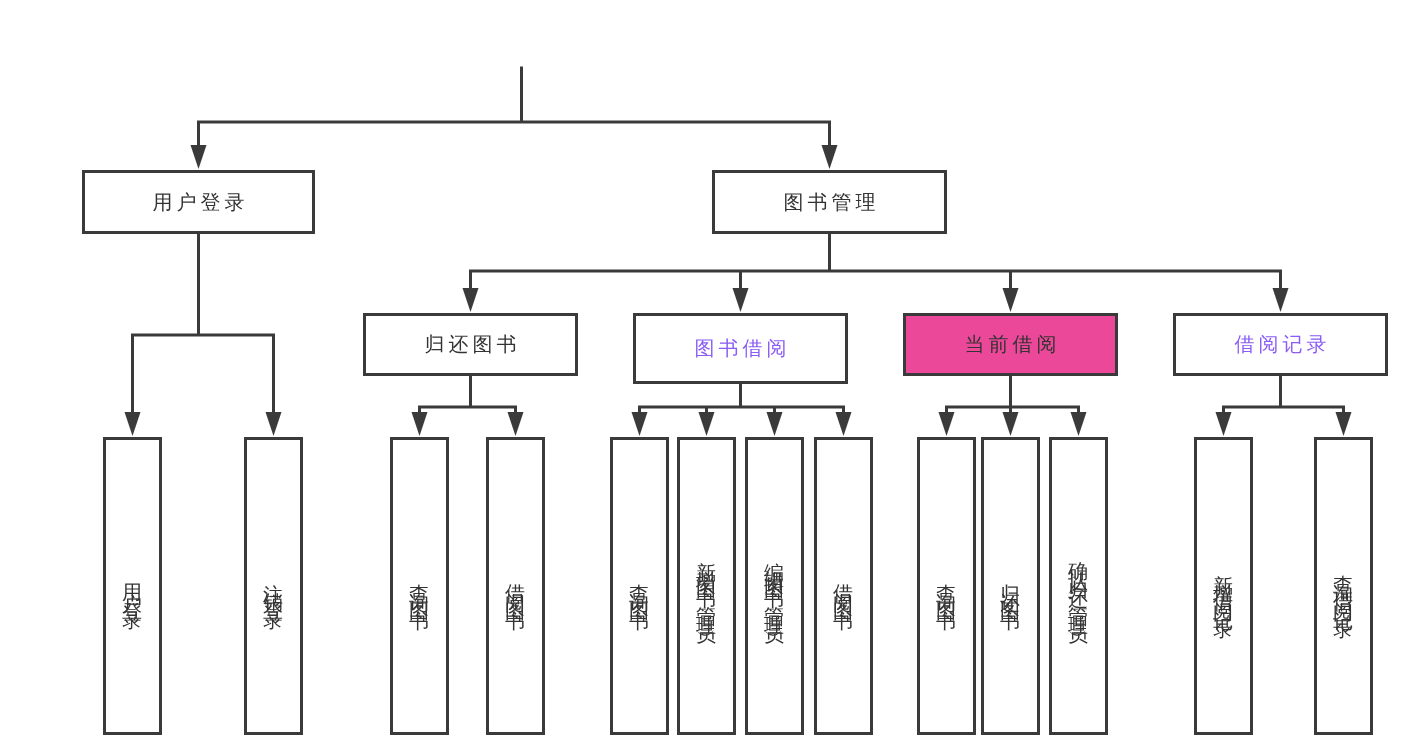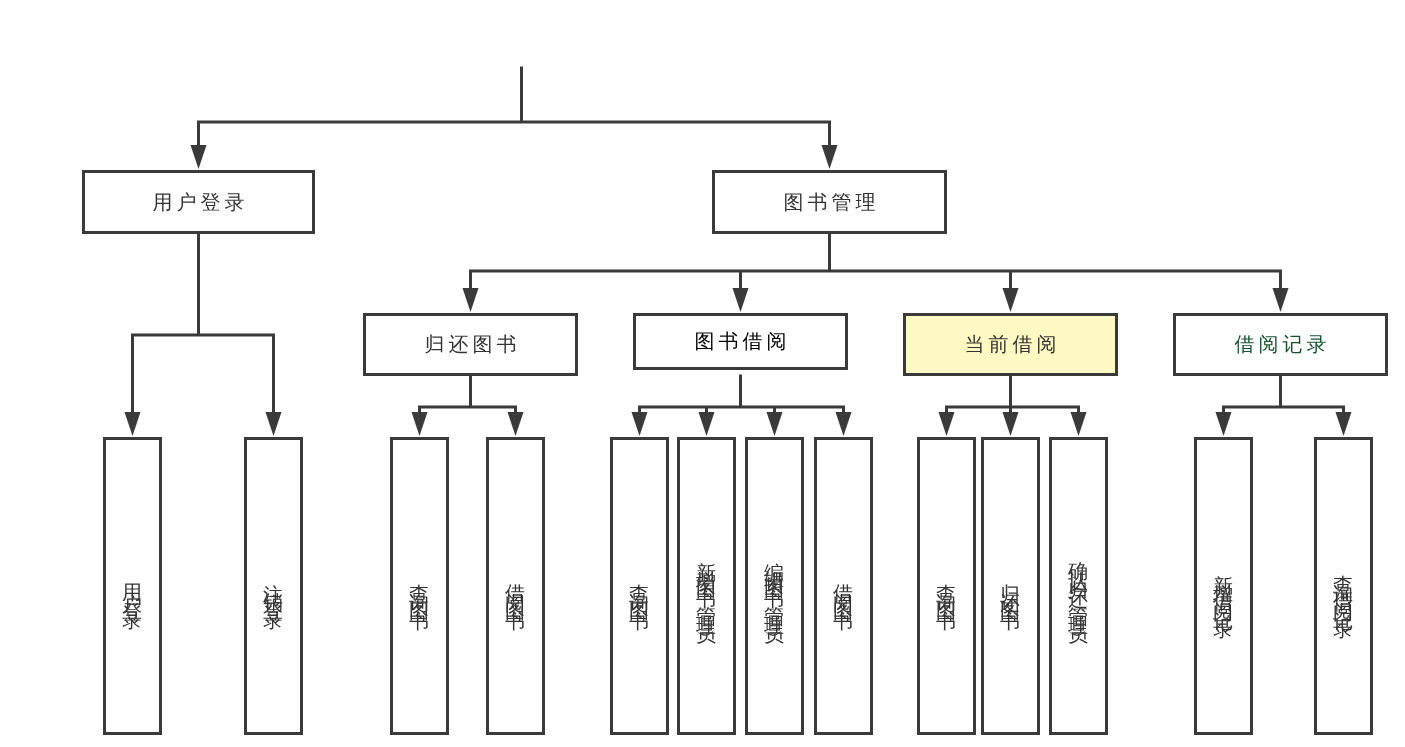--- a/index.html
+++ b/index.html
@@ -87,23 +87,23 @@
         <polygon points="1215.5,412 1231.5,412 1223.5,436"></polygon>
         <polygon points="1335.5,412 1351.5,412 1343.5,436"></polygon>
       </g>
   </svg>
 
 
   <div class="node hbox" style="left: 82px; top: 170px; width: 233px; height: 64px; border-color: rgb(58, 58, 58); background: rgb(255, 255, 255); color: rgb(51, 51, 51);">用户登录</div>
   <div class="node hbox" style="left: 712px; top: 170px; width: 235px; height: 64px; border-color: rgb(58, 58, 58); background: rgb(255, 255, 255); color: rgb(51, 51, 51);">图书管理</div>
 
   <div class="node hbox" style="left: 363px; top: 313px; width: 215px; height: 63px; border-color: rgb(58, 58, 58); background: rgb(255, 255, 255); color: rgb(51, 51, 51);">归还图书</div>
-  <div class="node hbox" style="left: 633px; top: 313px; width: 215px; height: 57px; border-color: rgb(58, 58, 58); background: rgb(255, 255, 255); color: #000000;">图书借阅</div>
-  <div class="node hbox" style="left: 903px; top: 313px; width: 215px; height: 63px; border-color: rgb(58, 58, 58); background: #fef9c3; color: rgb(51, 51, 51);">当前借阅</div>
-  <div class="node hbox" style="left: 1173px; top: 313px; width: 215px; height: 63px; border-color: rgb(58, 58, 58); background: rgb(255, 255, 255); color: #14532d;">借阅记录</div>
+  <div class="node hbox" style="left: 633px; top: 313px; width: 215px; height: 71px; border-color: rgb(58, 58, 58); background: rgb(255, 255, 255); color: #8b5cf6;">图书借阅</div>
+  <div class="node hbox" style="left: 903px; top: 313px; width: 215px; height: 63px; border-color: rgb(58, 58, 58); background: #ec4899; color: rgb(51, 51, 51);">当前借阅</div>
+  <div class="node hbox" style="left: 1173px; top: 313px; width: 215px; height: 63px; border-color: rgb(58, 58, 58); background: rgb(255, 255, 255); color: #8b5cf6;">借阅记录</div>
 
   <div class="node vbox" style="left: 103px; border-color: rgb(58, 58, 58); background: rgb(255, 255, 255); color: rgb(51, 51, 51);">用户登录</div>
   <div class="node vbox" style="left: 244px; border-color: rgb(58, 58, 58); background: rgb(255, 255, 255); color: rgb(51, 51, 51);">注销登录</div>
 
   <div class="node vbox" style="left: 390px; border-color: rgb(58, 58, 58); background: rgb(255, 255, 255); color: rgb(51, 51, 51);">查询图书</div>
   <div class="node vbox" style="left: 486px; border-color: rgb(58, 58, 58); background: rgb(255, 255, 255); color: rgb(51, 51, 51);">借阅图书</div>
 
   <div class="node vbox" style="left: 610px; border-color: rgb(58, 58, 58); background: rgb(255, 255, 255); color: rgb(51, 51, 51);">查询图书</div>
   <div class="node vbox" style="left: 677px; border-color: rgb(58, 58, 58); background: rgb(255, 255, 255); color: rgb(51, 51, 51);">新增图书（管理员）</div>
   <div class="node vbox" style="left: 745px; border-color: rgb(58, 58, 58); background: rgb(255, 255, 255); color: rgb(51, 51, 51);">编辑图书（管理员）</div>

